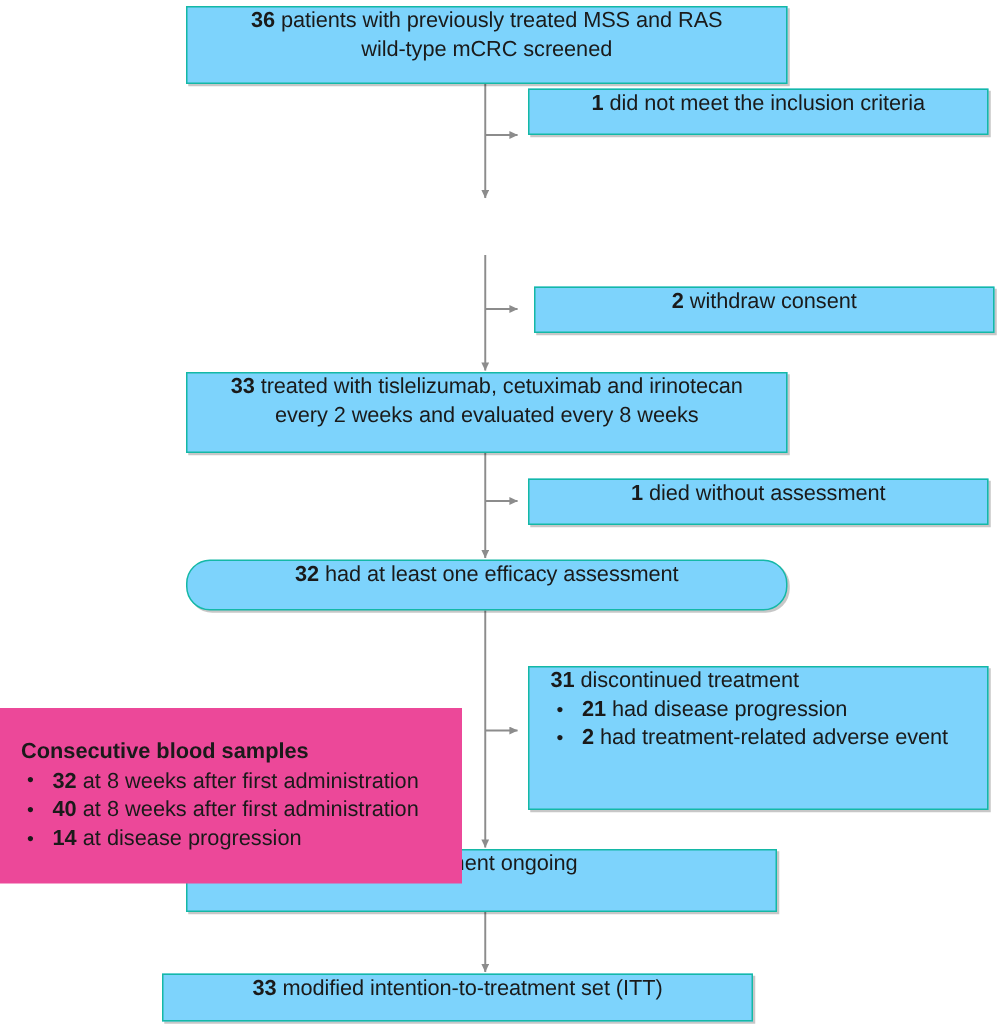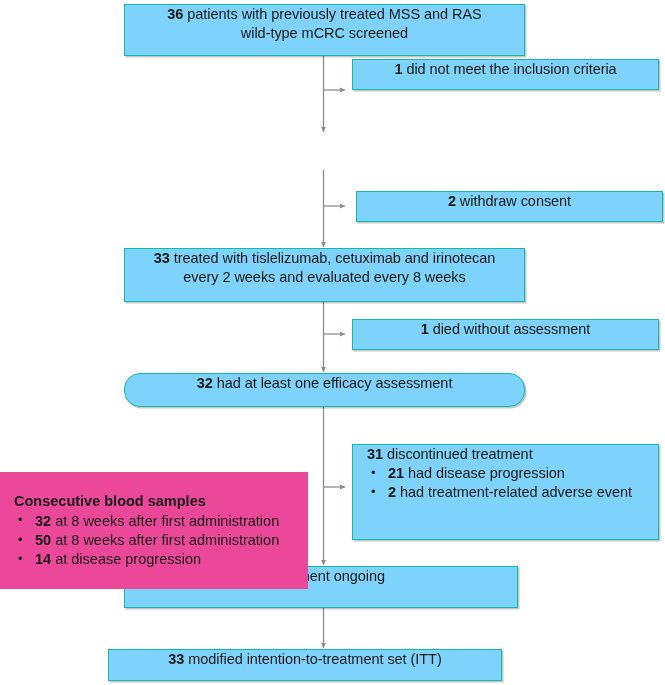--- a/index.html
+++ b/index.html
@@ -196,19 +196,19 @@
         <li><b>2</b><span> had treatment-related adverse event</span></li>
       </ul>
     </div>
   </div>
 
   <div class="panel-blue" style="left:0px; top:428px; width:308px; height:117px;">
     <div class="txt">
       <span class="panel-title">Consecutive blood samples</span>
       <ul class="bullets">
         <li><b>32</b><span> at 8 weeks after first administration</span></li>
-        <li><b>50</b><span> at 8 weeks after first administration</span></li>
+        <li><b>40</b><span> at 8 weeks after first administration</span></li>
         <li><b>14</b><span> at disease progression</span></li>
       </ul>
     </div>
   </div>
 
 </div>
 
 </body></html>

